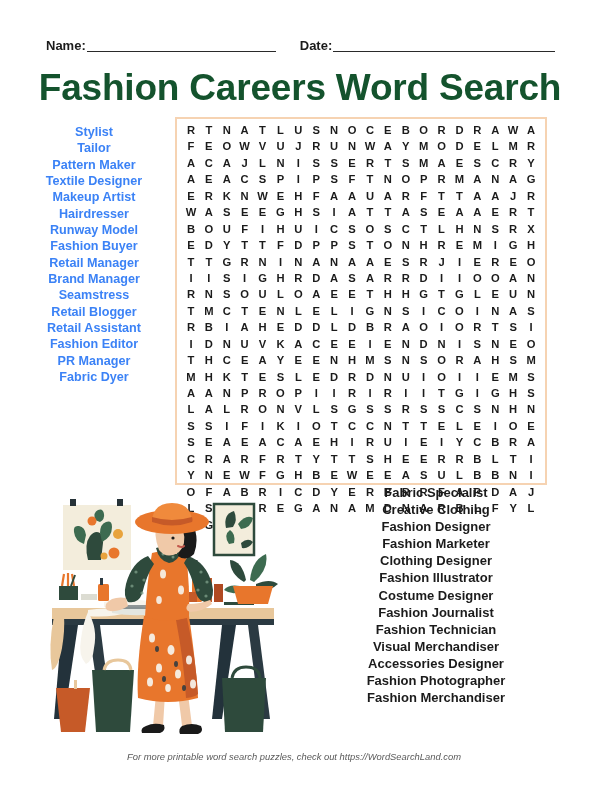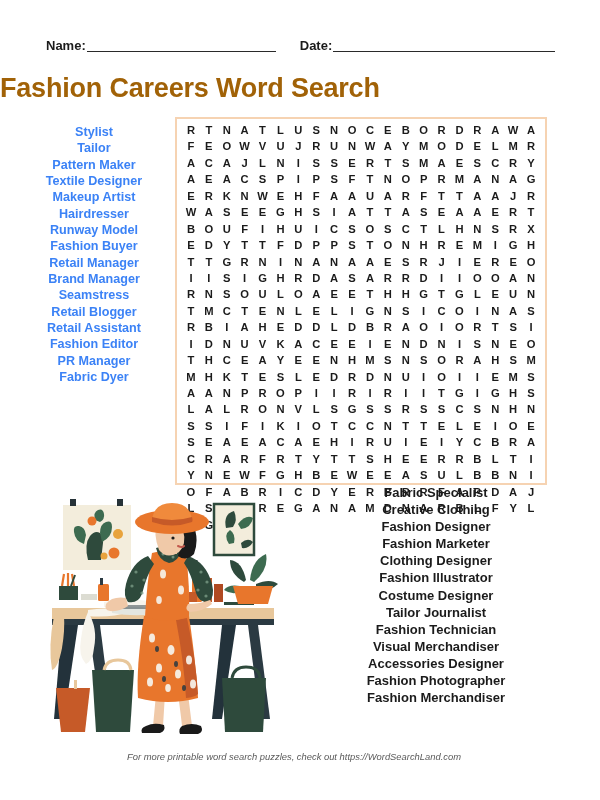--- a/index.html
+++ b/index.html
@@ -26,23 +26,24 @@
     border-bottom: 1.3px solid #2a2a2a;
     height: 11px; margin-left: 1px;
   }
   .name-field .field-rule { width: 189px; }
   .date-field { margin-left: 24px; }
   .date-field .field-rule { width: 222px; }
 
   
   .title {
     position: absolute; left: 0; top: 66px; width: 600px;
-    font-size: 27px;
+    text-align: center;
+    font-size: 37px;
     font-weight: bold;
-    color: #a16207;
+    color: #14532d;
     letter-spacing: -0.2px;
     line-height: 44px;
     white-space: nowrap;
   }
 
   
   .wordlist-left {
     position: absolute; left: 20px; top: 124px;
     width: 148px;
     text-align: center;
@@ -623,21 +624,21 @@
   </div>
 
   <div class="wordlist-right">
       <div class="word">Fabric Specialist</div>
       <div class="word">Creative Clothing</div>
       <div class="word">Fashion Designer</div>
       <div class="word">Fashion Marketer</div>
       <div class="word">Clothing Designer</div>
       <div class="word">Fashion Illustrator</div>
       <div class="word">Costume Designer</div>
-      <div class="word">Tailor Journalist</div>
+      <div class="word">Fashion Journalist</div>
       <div class="word">Fashion Technician</div>
       <div class="word">Visual Merchandiser</div>
       <div class="word">Accessories Designer</div>
       <div class="word">Fashion Photographer</div>
       <div class="word">Fashion Merchandiser</div>
     </div>
 
   <div class="illustration">
     <svg viewBox="0 0 300 252" xmlns="http://www.w3.org/2000/svg">
 

